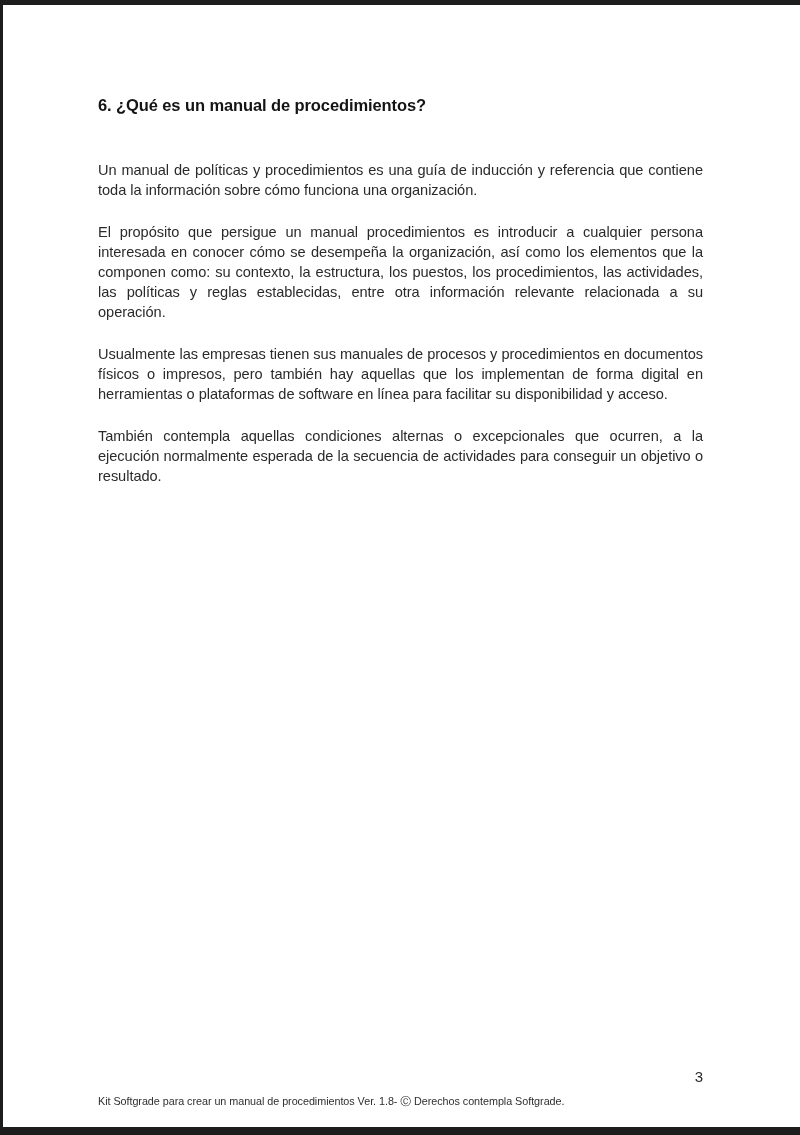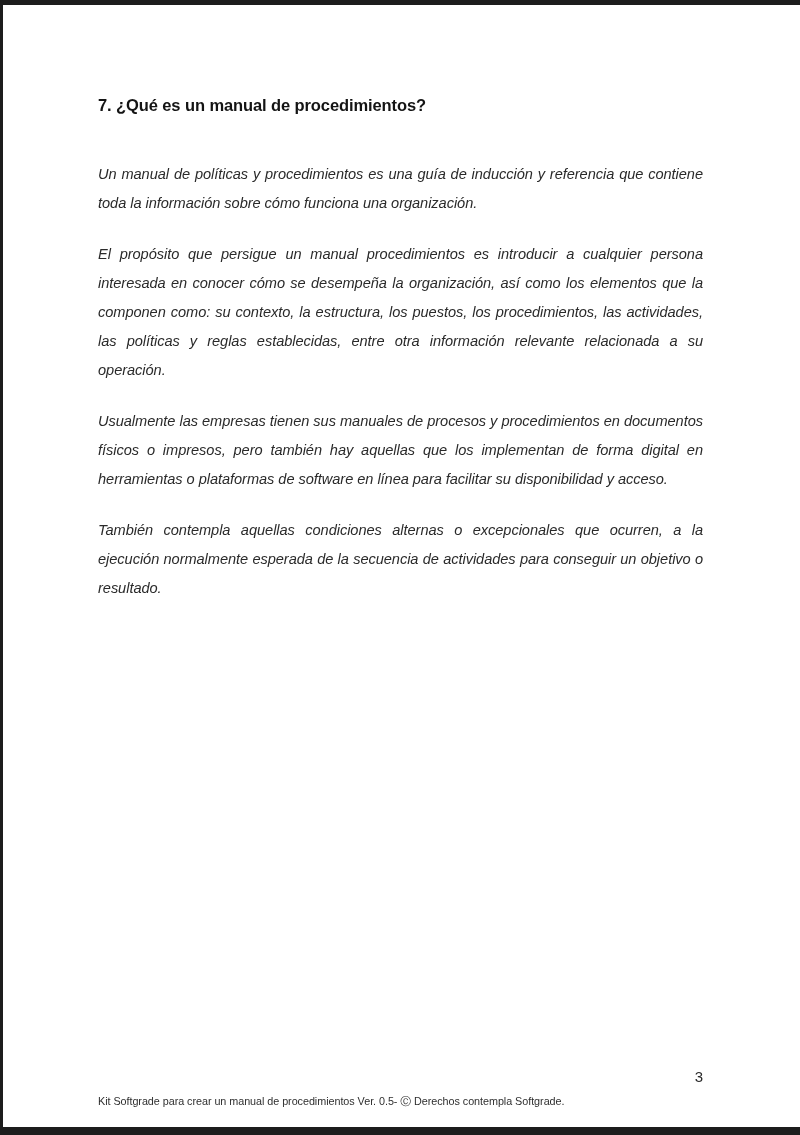--- a/index.html
+++ b/index.html
@@ -67,27 +67,26 @@
     font-size: 16.5px;
     font-weight: bold;
     color: #141414;
     letter-spacing: -0.1px;
     margin: 0 0 44px 0;
     line-height: 1.25;
   }
 
   .body-paragraph {
     font-size: 14.6px;
-    line-height: 29px;
+    line-height: 20px;
     color: #2a2a2a;
     text-align: justify;
     text-justify: inter-word;
     margin: 0 0 22px 0;
     letter-spacing: -0.05px;
-    font-style: italic;
   }
   .body-paragraph:last-child {
     margin-bottom: 0;
   }
 
   
   .page-number {
     position: absolute;
     left: 95px;
     top: 1063px;
@@ -118,34 +117,34 @@
 <div class="page-scan">
 
   <div class="edge edge-top"></div>
   <div class="edge edge-left"></div>
   <div class="edge edge-bottom"></div>
 
   <div class="page-sheet">
 
     <div class="content">
 
-      <h2 class="section-heading">7. ¿Qué es un manual de procedimientos?</h2>
+      <h2 class="section-heading">6. ¿Qué es un manual de procedimientos?</h2>
 
       <p class="body-paragraph">Un manual de políticas y procedimientos es una guía de inducción y referencia que contiene toda la información sobre cómo funciona una organización.</p>
 
       <p class="body-paragraph">El propósito que persigue un manual procedimientos es introducir a cualquier persona interesada en conocer cómo se desempeña la organización, así como los elementos que la componen como: su contexto, la estructura, los puestos, los procedimientos, las actividades, las políticas y reglas establecidas, entre otra información relevante relacionada a su operación.</p>
 
       <p class="body-paragraph">Usualmente las empresas tienen sus manuales de procesos y procedimientos en documentos físicos o impresos, pero también hay aquellas que los implementan de forma digital en herramientas o plataformas de software en línea para facilitar su disponibilidad y acceso.</p>
 
       <p class="body-paragraph">También contempla aquellas condiciones alternas o excepcionales que ocurren, a la ejecución normalmente esperada de la secuencia de actividades para conseguir un objetivo o resultado.</p>
 
     </div>
 
     <div class="page-number">3</div>
 
     <div class="footer-note">
-      <span>Kit Softgrade para crear un manual de procedimientos Ver. 0.5-</span>
+      <span>Kit Softgrade para crear un manual de procedimientos Ver. 1.8-</span>
       <span class="copyright-mark">Ⓒ</span>
       <span>Derechos contempla Softgrade.</span>
     </div>
 
   </div>
 </div>
 
 </body></html>

